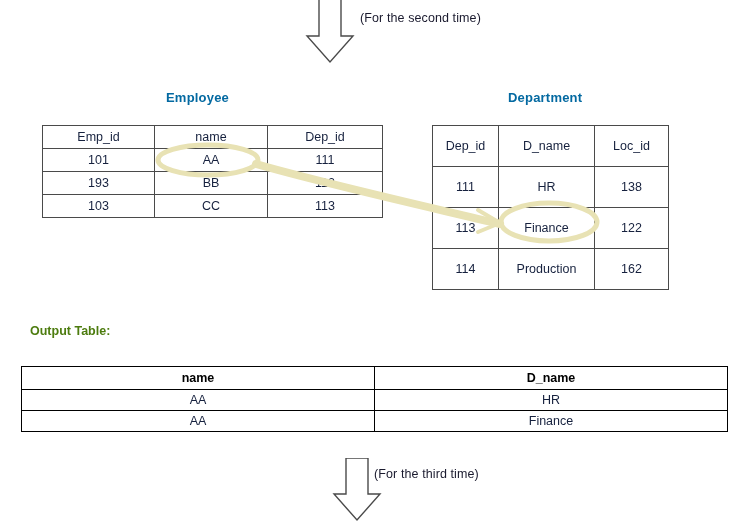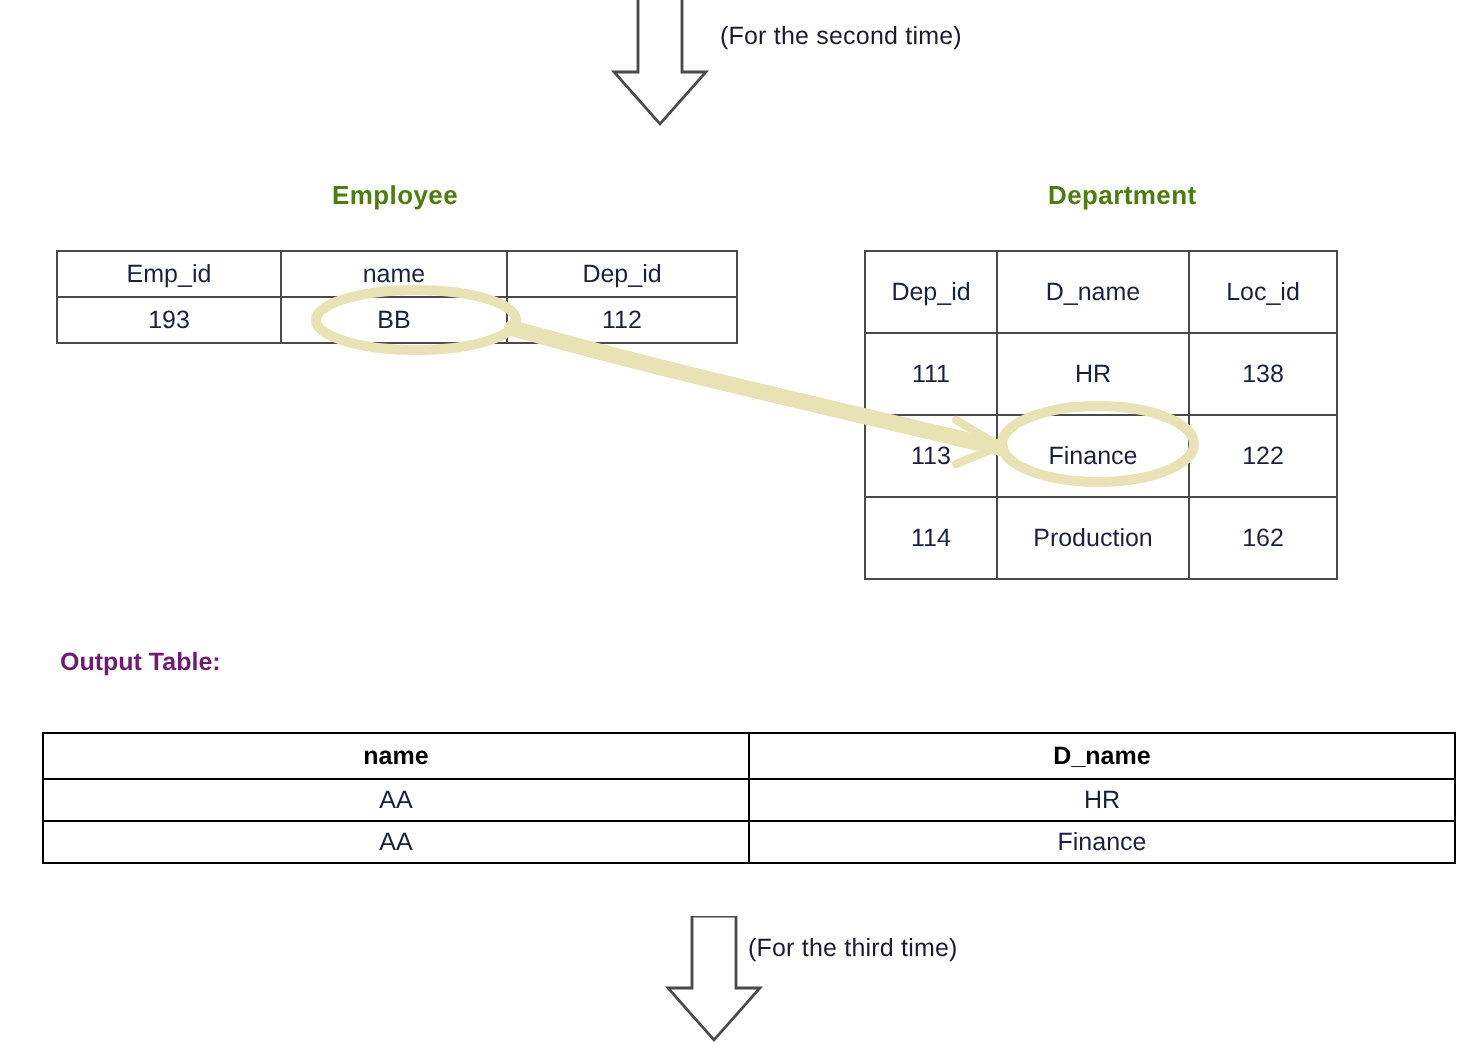--- a/index.html
+++ b/index.html
@@ -25,21 +25,21 @@
     font-size: 12.5px;
     color: #1a1a2e;
     white-space: nowrap;
     letter-spacing: 0.1px;
   }
 
   
   .table-title {
     font-size: 13px;
     font-weight: bold;
-    color: #4d7c0f;
+    color: #0369a1;
     white-space: nowrap;
     letter-spacing: 0.2px;
     text-align: center;
   }
 
   
   table.grid {
     border-collapse: collapse;
     table-layout: fixed;
   }
@@ -83,21 +83,21 @@
   #output-table tr.header-row td {
     font-weight: bold;
     color: #000000;
     height: 22px;
   }
 
   
   #output-label {
     font-size: 12.5px;
     font-weight: bold;
-    color: #701a75;
+    color: #4d7c0f;
     white-space: nowrap;
   }
 
   
   #highlight-layer {
     position: absolute;
     left: 0; top: 0;
     width: 741px; height: 523px;
     pointer-events: none;
   }
@@ -107,39 +107,49 @@
 
 <div class="abs" style="left:302px; top:-2px;">
   <svg class="arrow-svg" width="56" height="68" viewBox="0 0 56 68">
     <polygon points="17,0 39,0 39,38 51,38 28,64 5,38 17,38" fill="#ffffff" stroke="#4a4a4a" stroke-width="1.4" stroke-linejoin="miter"></polygon>
   </svg>
 </div>
 <div class="abs arrow-caption" style="left:360px; top:11px;">(For the second time)</div>
 
 <div class="abs table-title" style="left:166px; top:90px;">Employee</div>
 
-<div class="abs table-title" style="left:524px; top:90px;">Department</div>
-
-<div class="abs" style="left:28px; top:125px;border-radius:26px;">
+<div class="abs table-title" style="left:508px; top:90px;">Department</div>
+
+<div class="abs" style="left:42px; top:125px;border-radius:26px;">
   <table class="grid" id="employee-table">
     <colgroup>
         <col class="c1">
         <col class="c2">
         <col class="c3">
       </colgroup>
     <tbody>
       <tr>
         <td>Emp_id</td>
         <td>name</td>
         <td>Dep_id</td>
       </tr>
       <tr>
+        <td>101</td>
+        <td>AA</td>
+        <td>111</td>
+      </tr>
+      <tr>
         <td>193</td>
         <td>BB</td>
         <td>112</td>
+      </tr>
+      <tr>
+        <td>103</td>
+        <td>CC</td>
+        <td>113</td>
       </tr>
     </tbody>
   </table>
 </div>
 
 <div class="abs" style="left:432px; top:125px;">
   <table class="grid" id="department-table">
     <colgroup>
         <col class="c1">
         <col class="c2">

